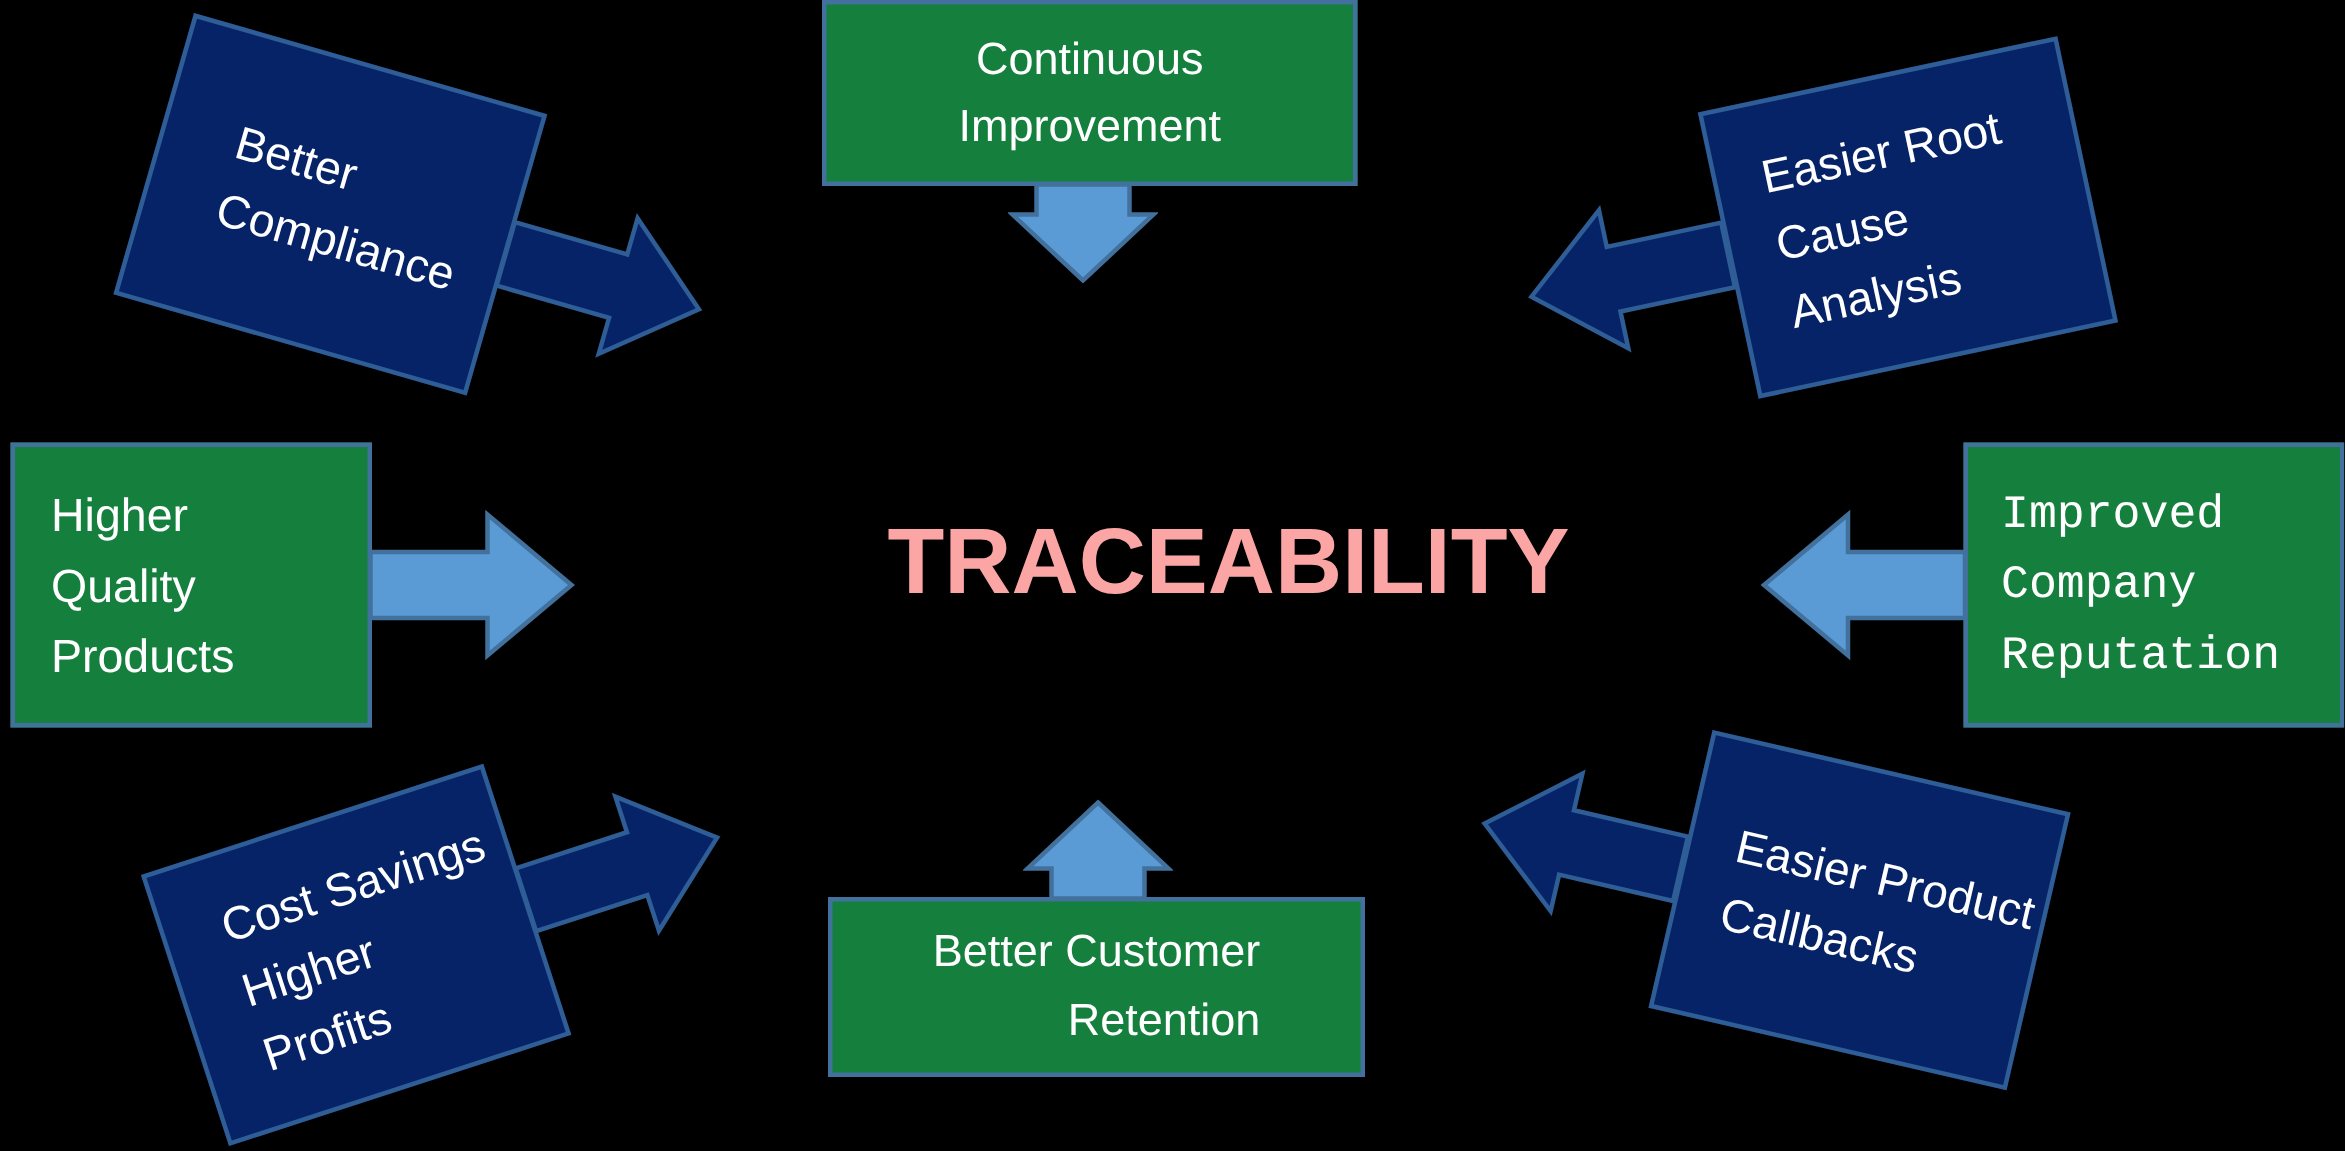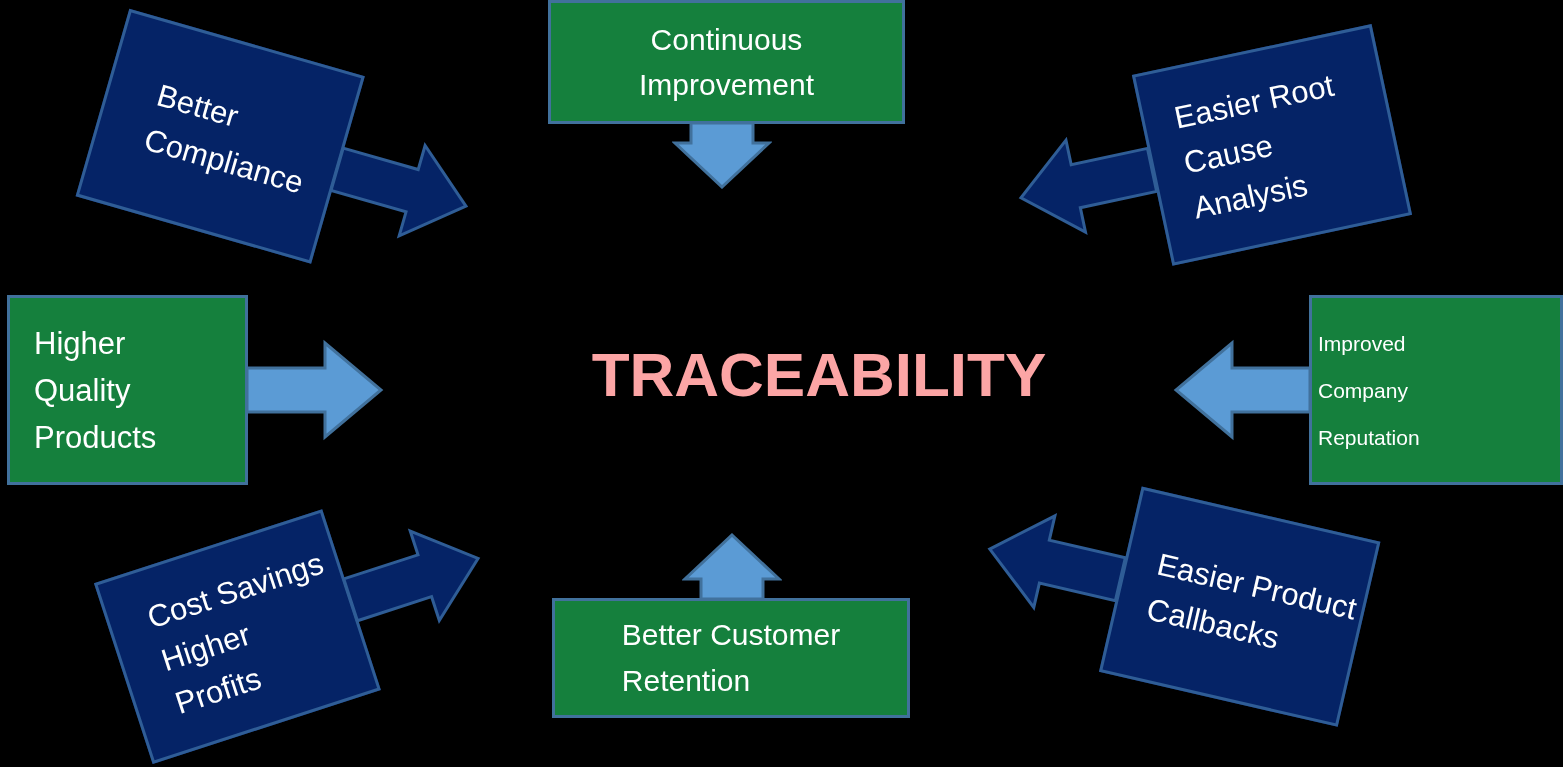--- a/index.html
+++ b/index.html
@@ -41,31 +41,31 @@
 
   
   #traceability-title {
     position:absolute; left:524px; top:338px; width:590px;
     text-align:center; font-size:62px; line-height:74px;
     font-weight:bold; color:#fca5a5;
   }
 
   
   #co-improved-company-reputation { left:1170px; top:295px; width:393px; height:190px; }
-  #co-improved-company-reputation .box { left:139px; top:0; width:254px; height:190px; padding-left:6px; font-size:21px; line-height:47px; }
+  #co-improved-company-reputation .box { left:139px; top:0; width:254px; height:190px; padding-left:22px; font-size:31px; line-height:47px;font-family:Liberation Mono, monospace; }
   #co-improved-company-reputation svg { left:2px; top:43px; }
 
   
   #co-cost-savings-higher-profits { left:114px; top:520px; width:380px; height:190px; transform:rotate(-18deg); }
   #co-cost-savings-higher-profits .box { left:0; top:0; width:240px; height:190px; padding-left:38px; font-size:31px; line-height:45px; }
   #co-cost-savings-higher-profits svg { left:237px; top:43px; }
 
   
   #co-better-customer-retention { left:552px; top:533px; width:358px; height:185px; }
-  #co-better-customer-retention .box { left:0; top:65px; width:358px; height:120px; align-items:center; text-align:left; font-size:30px; line-height:46px; }
+  #co-better-customer-retention .box { left:0; top:65px; width:358px; height:120px; align-items:center; text-align:right; font-size:30px; line-height:46px; }
   #co-better-customer-retention svg { left:130px; top:0; }
 
   
   #co-easier-product-callbacks { left:979px; top:496px; width:385px; height:190px; transform:rotate(13deg); }
   #co-easier-product-callbacks .box { left:140px; top:0; width:245px; height:190px; padding-left:30px; font-size:31px; line-height:46px; }
   #co-easier-product-callbacks svg { left:2px; top:43px; }
 </style>
 </head>
 <body>
 

